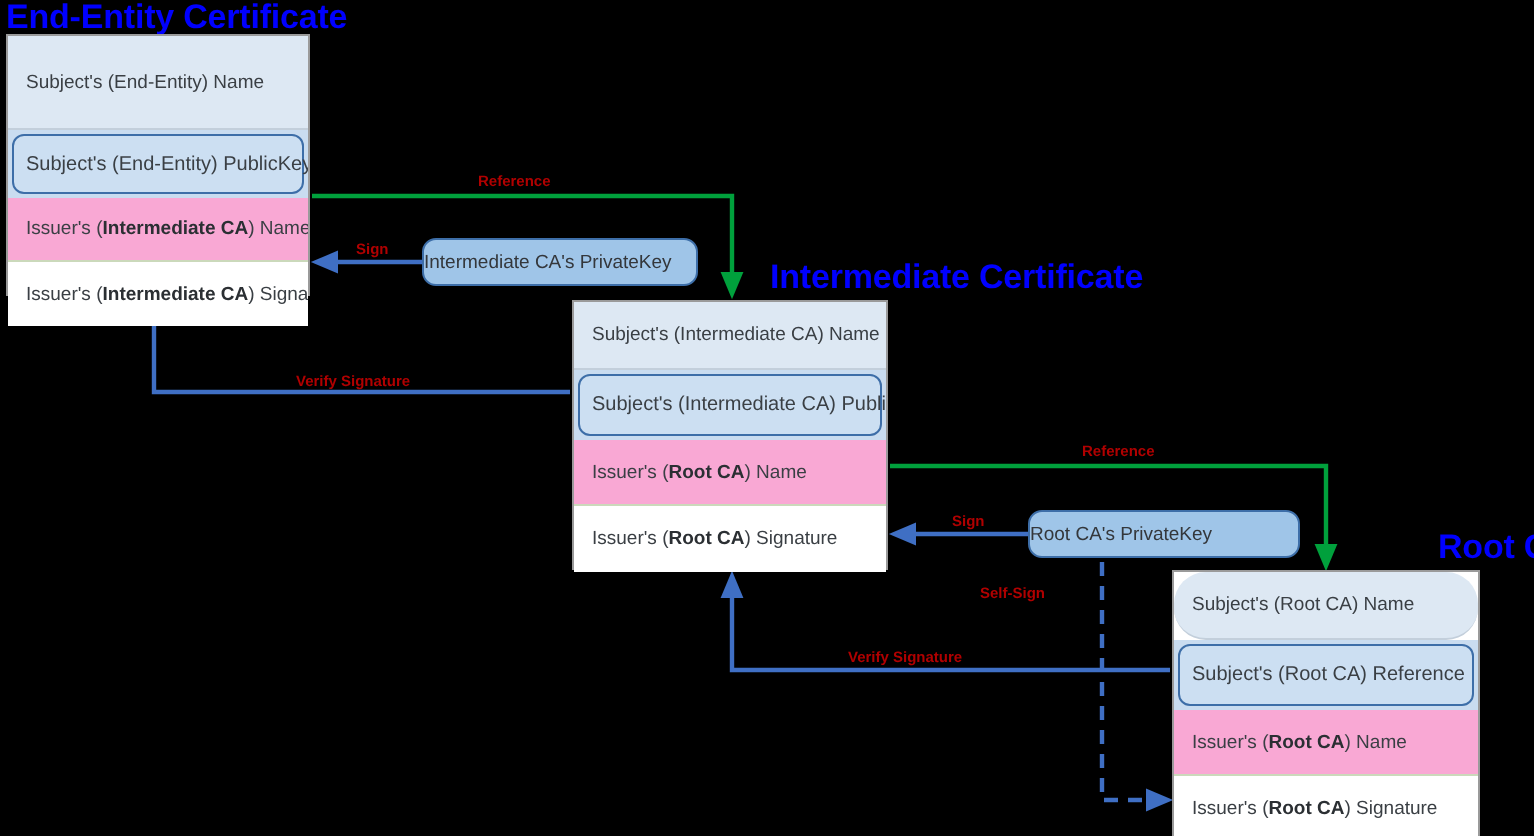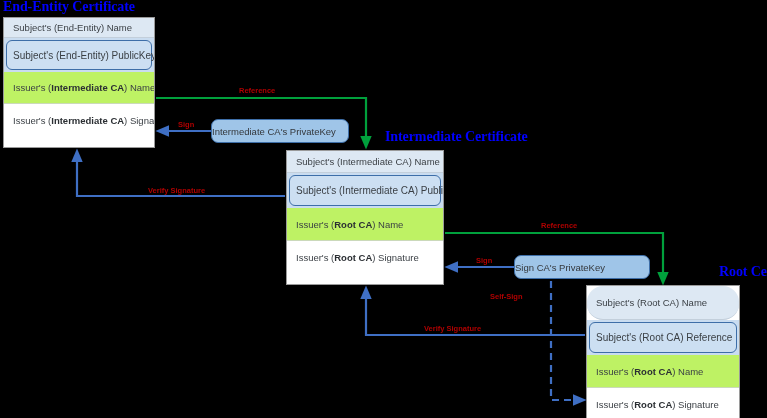--- a/index.html
+++ b/index.html
@@ -5,34 +5,34 @@
   html,body{margin:0;padding:0;background:#000;}
   #stage{position:relative;width:767px;height:418px;background:#000;overflow:hidden;
          font-family:"Liberation Sans","DejaVu Sans",sans-serif;}
   svg.layer{position:absolute;left:0;top:0;width:767px;height:418px;pointer-events:none;}
 
   .cert{position:absolute;border:1px solid #9a9a9a;background:#fff;box-sizing:border-box;}
   .row{position:relative;box-sizing:border-box;width:100%;display:flex;align-items:center;
        padding:0 9px;font-size:9.5px;color:#3a3f44;white-space:nowrap;overflow:hidden;}
   .row.subjname{background:#dde8f3;border-bottom:1px solid #c3cfdb;}
   .row.pubkey{background:#c9dcf0;}
-  .row.issname{background:#bef264;border-bottom:1px solid #cbd9bb;}
+  .row.issname{background:#f9a8d4;border-bottom:1px solid #cbd9bb;}
   .row.isssig{background:#ffffff;}
   .pkwrap{position:absolute;left:2px;right:2px;top:2px;bottom:2px;border:1px solid #3d6ea8;
           border-radius:6px;background:#ccdff2;box-sizing:border-box;}
   .pklabel{position:absolute;left:0;right:0;top:0;bottom:0;display:flex;align-items:center;
            padding:0 9px;font-size:10px;color:#3a3f44;white-space:nowrap;}
   .b{font-weight:bold;color:#2b2f33;}
 
   .keybox{position:absolute;background:#9fc5e8;border:1px solid #3d6ea8;border-radius:7px;
           box-sizing:border-box;display:flex;align-items:center;
           font-size:9.5px;color:#34373b;white-space:nowrap;}
 
-  .title{position:absolute;color:#0000ff;font-weight:bold;font-size:14px;white-space:nowrap;
-         letter-spacing:-0.1px;font-family:Liberation Serif, serif;}
+  .title{position:absolute;color:#0000ff;font-weight:bold;font-size:17px;white-space:nowrap;
+         letter-spacing:-0.1px;}
   .lab{position:absolute;color:#b00000;font-weight:bold;font-size:7.5px;white-space:nowrap;}
 </style>
 </head>
 <body>
 
 <div id="stage">
 
   <svg class="layer">
     <defs>
       <marker id="gArrow" markerWidth="7" markerHeight="7" refX="3.2" refY="3" orient="auto">
@@ -68,21 +68,21 @@
     </g>
 
     <g>
       <path d="M551,281 L551,400 L580,400" fill="none" stroke="#3f6fc4" stroke-width="2.2" stroke-dasharray="7,5" marker-end="url(#bArrow)"></path>
     </g>
   </svg>
 
   <div class="title" style="left:3px;top:-1px;">End-Entity Certificate</div>
 
   <div class="cert" style="left:3px;top:17px;width:152px;height:131px;">
-    <div class="row subjname" style="height:20px;">
+    <div class="row subjname" style="height:47px;">
       <span>Subject's (End-Entity) Name</span>
     </div>
     <div class="row pubkey" style="height:34px;">
       <span class="pkwrap"></span>
       <span class="pklabel">Subject's (End-Entity) PublicKey</span>
     </div>
     <div class="row issname" style="height:32px;">
       <span>Issuer's (<span class="b">Intermediate CA</span>) Name</span>
     </div>
     <div class="row isssig" style="height:32px;">
@@ -90,37 +90,37 @@
     </div>
   </div>
 
   <div class="keybox" style="left:211px;top:119px;width:138px;height:24px;">
     <span>Intermediate CA's PrivateKey</span>
   </div>
 
   <div class="title" style="left:385px;top:129px;">Intermediate Certificate</div>
 
   <div class="cert" style="left:286px;top:150px;width:158px;height:135px;">
-    <div class="row subjname" style="height:22px;">
+    <div class="row subjname" style="height:34px;">
       <span>Subject's (Intermediate CA) Name</span>
     </div>
     <div class="row pubkey" style="height:35px;">
       <span class="pkwrap"></span>
       <span class="pklabel">Subject's (Intermediate CA) PublicKey</span>
     </div>
     <div class="row issname" style="height:33px;">
       <span>Issuer's (<span class="b">Root CA</span>) Name</span>
     </div>
     <div class="row isssig" style="height:33px;">
       <span>Issuer's (<span class="b">Root CA</span>) Signature</span>
     </div>
   </div>
 
   <div class="keybox" style="left:514px;top:255px;width:136px;height:24px;">
-    <span>Sign CA's PrivateKey</span>
+    <span>Root CA's PrivateKey</span>
   </div>
 
   <div class="title" style="left:689px;top:264px;padding-left:30px;">Root Certificate</div>
 
   <div class="cert" style="left:586px;top:285px;width:154px;height:135px;">
     <div class="row subjname" style="height:34px;border-radius:16px;">
       <span>Subject's (Root CA) Name</span>
     </div>
     <div class="row pubkey" style="height:35px;">
       <span class="pkwrap"></span>

